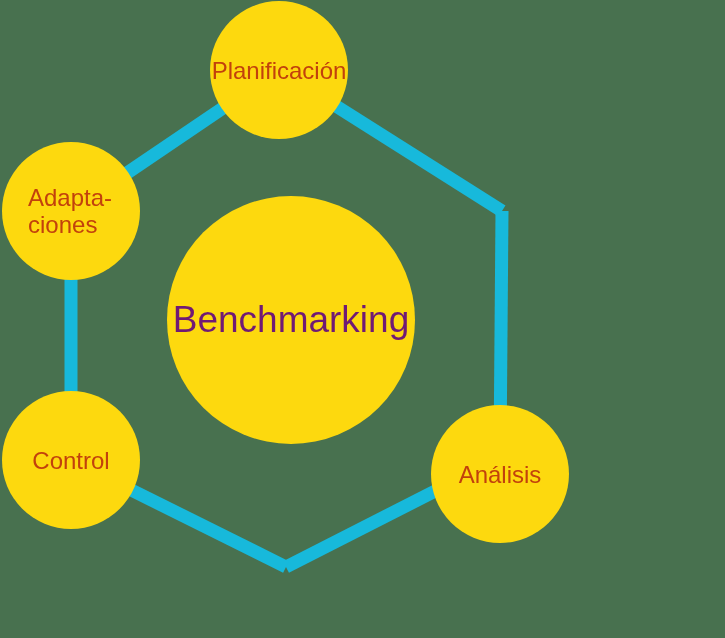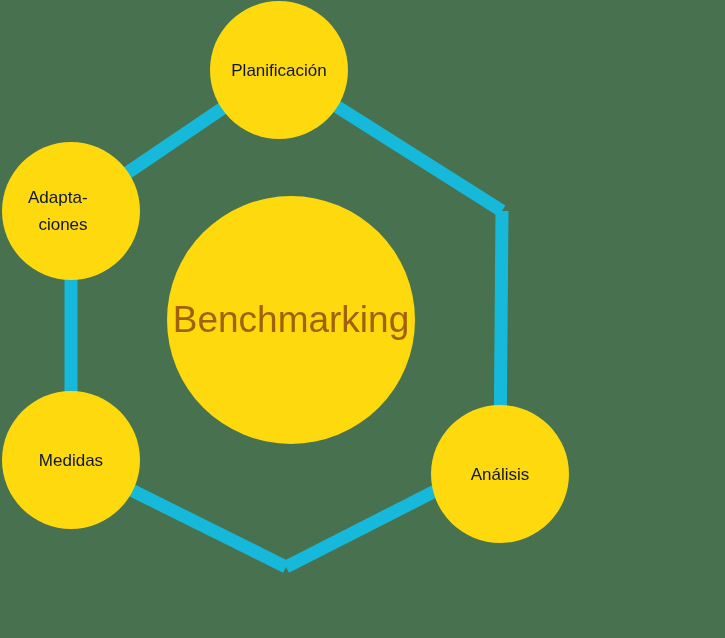--- a/index.html
+++ b/index.html
@@ -29,31 +29,31 @@
     width: 138px;
     height: 138px;
     border-radius: 50%;
     background: #FDD90E;
     display: flex;
     align-items: center;
     justify-content: center;
     box-sizing: border-box;
   }
   .node .node-label {
-    font-size: 17px;
+    font-size: 24px;
     line-height: 27px;
-    color: #0f172a;
+    color: #c2410c;
     white-space: pre-line;
     text-align: center;
   }
   .node.align-left {
     justify-content: flex-start;
   }
   .node.align-left .node-label {
-    text-align: right;
+    text-align: left;
   }
   .node-planificacion { left: 210px; top: 1px; }
   .node-adaptaciones  { left: 2px;   top: 142px; padding-left: 26px; }
   .node-acopio        { left: 433px; top: 142px; padding-left: 16px; }
   .node-control       { left: 2px;   top: 391px; }
   .node-analisis      { left: 431px; top: 405px; }
   .node-medidas       { left: 217px; top: 498px; }
   .center-node {
     position: absolute;
     left: 167px;
@@ -61,21 +61,21 @@
     width: 248px;
     height: 248px;
     border-radius: 50%;
     background: #FDD90E;
     display: flex;
     align-items: center;
     justify-content: center;
   }
   .center-node .center-label {
     font-size: 37px;
-    color: #a16207;
+    color: #701a75;
     white-space: nowrap;
   }
 </style>
 </head>
 <body>
 
 <div class="canvas">
 
   <svg class="connector-layer" viewBox="0 0 725 638" xmlns="http://www.w3.org/2000/svg">
     <line x1="71" y1="211" x2="279" y2="70" stroke="#17B9DB" stroke-width="13"></line>
@@ -90,21 +90,21 @@
     <span class="node-label">Planificación</span>
   </div>
 
 
   <div class="node node-analisis">
     <span class="node-label">Análisis</span>
   </div>
 
 
   <div class="node node-control">
-    <span class="node-label">Medidas</span>
+    <span class="node-label">Control</span>
   </div>
 
   <div class="node align-left node-adaptaciones">
     <span class="node-label">Adapta-
 ciones</span>
   </div>
 
   <div class="center-node">
     <span class="center-label">Benchmarking</span>
   </div>

